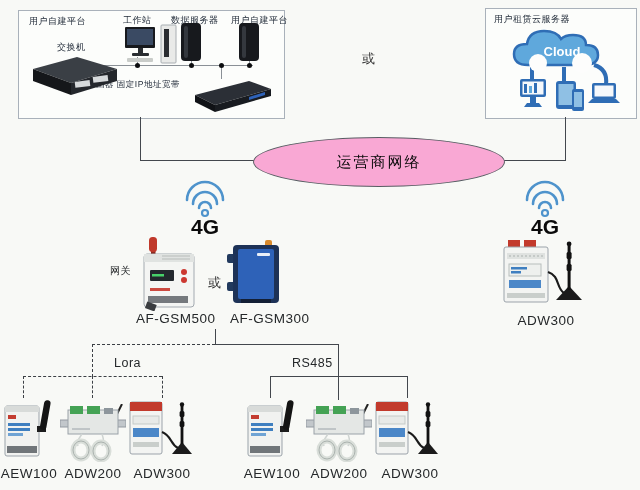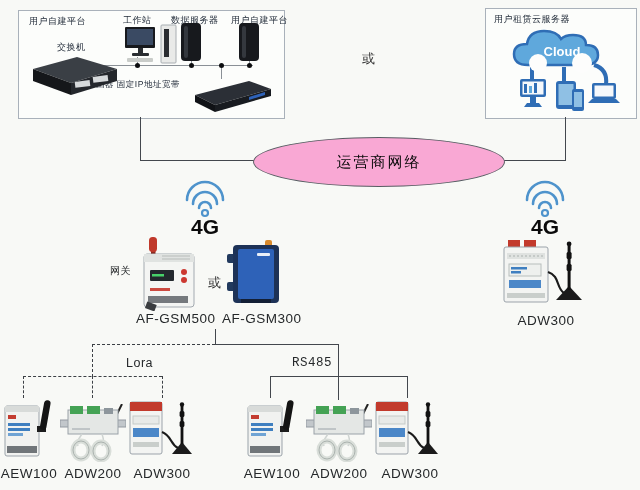--- a/index.html
+++ b/index.html
@@ -164,21 +164,21 @@
 
   <svg class="abs" style="left:227px;top:240px;" width="58" height="68" viewBox="0 0 58 68">
     <rect x="38" y="0" width="7" height="9" rx="2" fill="#d98a2b"></rect>
     <rect x="0" y="14" width="10" height="9" rx="2" fill="#223a5e"></rect>
     <rect x="0" y="42" width="10" height="9" rx="2" fill="#223a5e"></rect>
     <rect x="6" y="5" width="46" height="58" rx="4" fill="#1d3257"></rect>
     <rect x="11" y="9" width="36" height="50" rx="2" fill="#2e62b8"></rect>
     <rect x="30" y="13" width="13" height="3" rx="1" fill="#e8eef8"></rect>
     <rect x="14" y="59" width="30" height="4" fill="#131f35"></rect>
   </svg>
-  <div class="abs devlabel" style="left:222px;top:311px;width:76px;">AF-GSM300</div>
+  <div class="abs devlabel" style="left:230px;top:311px;width:76px;">AF-GSM300</div>
 
   <svg class="abs" style="left:498px;top:238px;" width="92" height="72" viewBox="0 0 92 72">
     <rect x="10" y="2" width="12" height="8" fill="#c23a2c"></rect>
     <rect x="26" y="2" width="12" height="8" fill="#c23a2c"></rect>
     <rect x="6" y="9" width="44" height="55" rx="2" fill="#f3f4f2" stroke="#9ba3aa"></rect>
     <rect x="9" y="15" width="38" height="6" fill="#dfe2e0"></rect>
     <line x1="11" y1="18" x2="45" y2="18" stroke="#aab1ae" stroke-width="1" stroke-dasharray="2 2"></line>
     <rect x="11" y="26" width="32" height="12" fill="#eef0ee" stroke="#b8bebc"></rect>
     <rect x="13" y="29" width="16" height="2.5" fill="#3f7fc0"></rect>
     <rect x="13" y="33" width="10" height="2.5" fill="#3f7fc0"></rect>
@@ -192,22 +192,22 @@
     <circle cx="71.1" cy="6" r="2.4" fill="#111"></circle>
   </svg>
   <div class="abs devlabel" style="left:508px;top:313px;width:76px;">ADW300</div>
 
   <div class="abs vline" style="left:215px;top:329px;height:16px;"></div>
   <div class="abs dash-h" style="left:92px;top:344px;width:123px;"></div>
   <div class="abs hline" style="left:215px;top:344px;width:123px;"></div>
   <div class="abs dash-v" style="left:92px;top:344px;height:33px;"></div>
   <div class="abs vline" style="left:338px;top:344px;height:33px;"></div>
 
-  <div class="abs smalltext" style="left:126px;top:356px;">Lora</div>
-  <div class="abs smalltext" style="left:292px;top:356px;font-family:Liberation Mono, monospace;">RS485</div>
+  <div class="abs smalltext" style="left:114px;top:356px;">Lora</div>
+  <div class="abs smalltext" style="left:292px;top:356px;">RS485</div>
 
   <div class="abs dash-h" style="left:23px;top:376px;width:139px;"></div>
   <div class="abs dash-v" style="left:23px;top:376px;height:22px;"></div>
   <div class="abs dash-v" style="left:92px;top:376px;height:22px;"></div>
   <div class="abs dash-v" style="left:162px;top:376px;height:22px;"></div>
 
   <div class="abs hline" style="left:270px;top:376px;width:137px;"></div>
   <div class="abs vline" style="left:270px;top:376px;height:22px;"></div>
   <div class="abs vline" style="left:338px;top:376px;height:24px;"></div>
   <div class="abs vline" style="left:407px;top:376px;height:22px;"></div>

